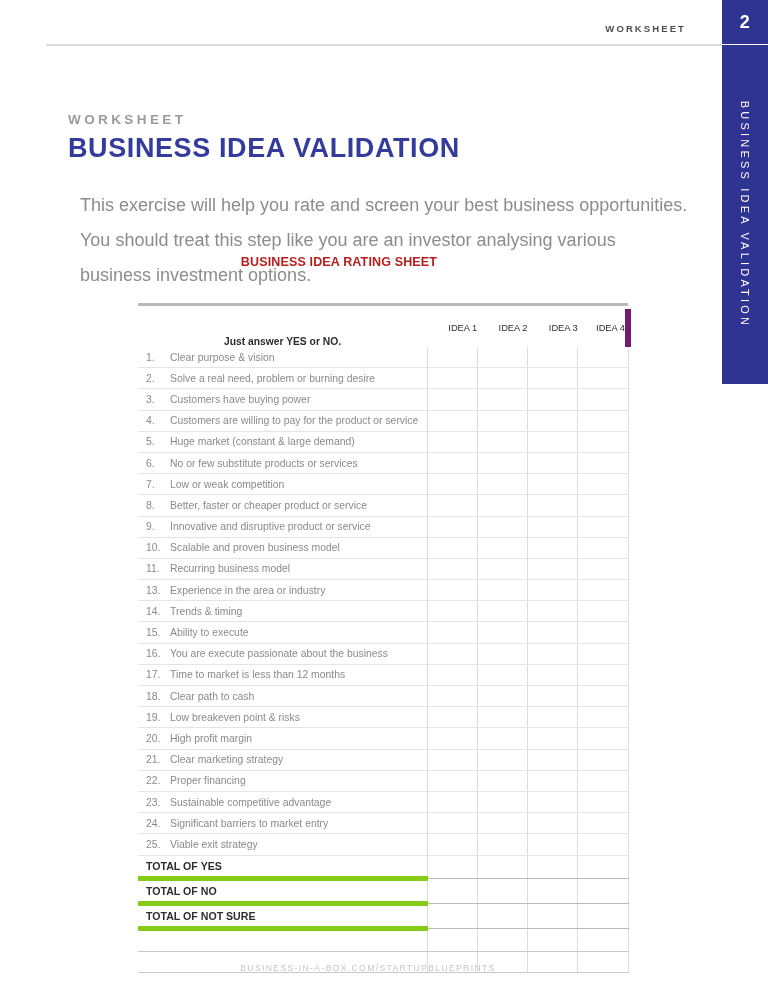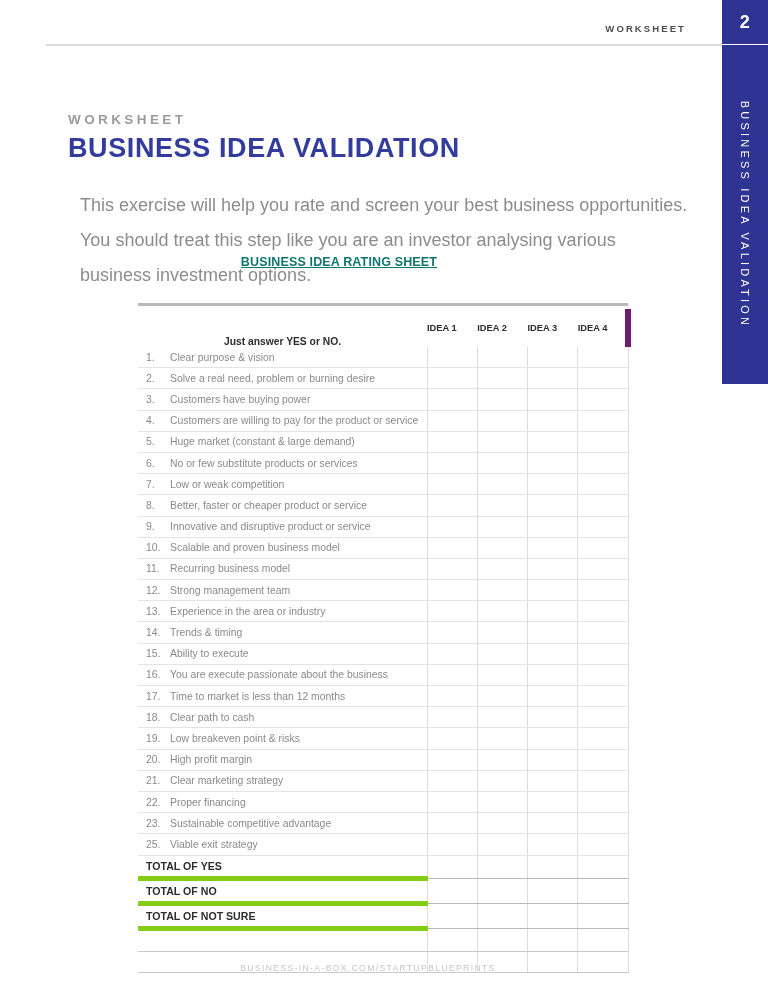--- a/index.html
+++ b/index.html
@@ -132,22 +132,21 @@
     position: absolute;
     top: 255px;
     left: 0;
     width: 768px;
     text-align: center;
     padding-right: 90px;
     box-sizing: border-box;
     font-size: 12.5px;
     font-weight: 700;
     letter-spacing: .15px;
-    color: #0f766e;
-    text-decoration: underline;
+    color: #b91c1c;
   }
 
   
   .rating-table {
     position: absolute;
     top: 303px;
     left: 138px;
     width: 490px;
     border-collapse: collapse;
     table-layout: fixed;
@@ -174,23 +173,23 @@
     vertical-align: bottom;
     padding: 0 0 7px 8px;
     font-size: 10.3px;
     font-weight: 700;
     color: #2d2d2d;
     border-bottom: 1px solid #c9c9c9;
   }
   .hdr-idea {
     height: 38px;
     vertical-align: middle;
-    text-align: left;
+    text-align: right;
     font-size: 9.3px;
-    font-weight: 700;
+    font-weight: 400;
     color: #2d2d2d;
     border-left: 1px solid #c9c9c9;
     border-bottom: 1px solid #c9c9c9;
   }
   .hdr-idea:last-child { border-right: 6px solid #701a75; }
 
   
   tr.item td {
     height: 20.2px;
     border-bottom: 1px solid #e4e4e4;
@@ -420,32 +419,20 @@
           </div>
         </td>
         <td class="cell"></td>
         <td class="cell"></td>
         <td class="cell"></td>
         <td class="cell last"></td>
       </tr>
       <tr class="item">
         <td class="label-cell">
           <div class="label-inner">
-            <span class="n">12.</span>
-            <span>Strong management team</span>
-          </div>
-        </td>
-        <td class="cell"></td>
-        <td class="cell"></td>
-        <td class="cell"></td>
-        <td class="cell last"></td>
-      </tr>
-      <tr class="item">
-        <td class="label-cell">
-          <div class="label-inner">
             <span class="n">13.</span>
             <span>Experience in the area or industry</span>
           </div>
         </td>
         <td class="cell"></td>
         <td class="cell"></td>
         <td class="cell"></td>
         <td class="cell last"></td>
       </tr>
       <tr class="item">
@@ -564,20 +551,32 @@
           </div>
         </td>
         <td class="cell"></td>
         <td class="cell"></td>
         <td class="cell"></td>
         <td class="cell last"></td>
       </tr>
       <tr class="item">
         <td class="label-cell">
           <div class="label-inner">
+            <span class="n">24.</span>
+            <span>Significant barriers to market entry</span>
+          </div>
+        </td>
+        <td class="cell"></td>
+        <td class="cell"></td>
+        <td class="cell"></td>
+        <td class="cell last"></td>
+      </tr>
+      <tr class="item">
+        <td class="label-cell">
+          <div class="label-inner">
             <span class="n">25.</span>
             <span>Viable exit strategy</span>
           </div>
         </td>
         <td class="cell"></td>
         <td class="cell"></td>
         <td class="cell"></td>
         <td class="cell last"></td>
       </tr>
       <tr class="total">

